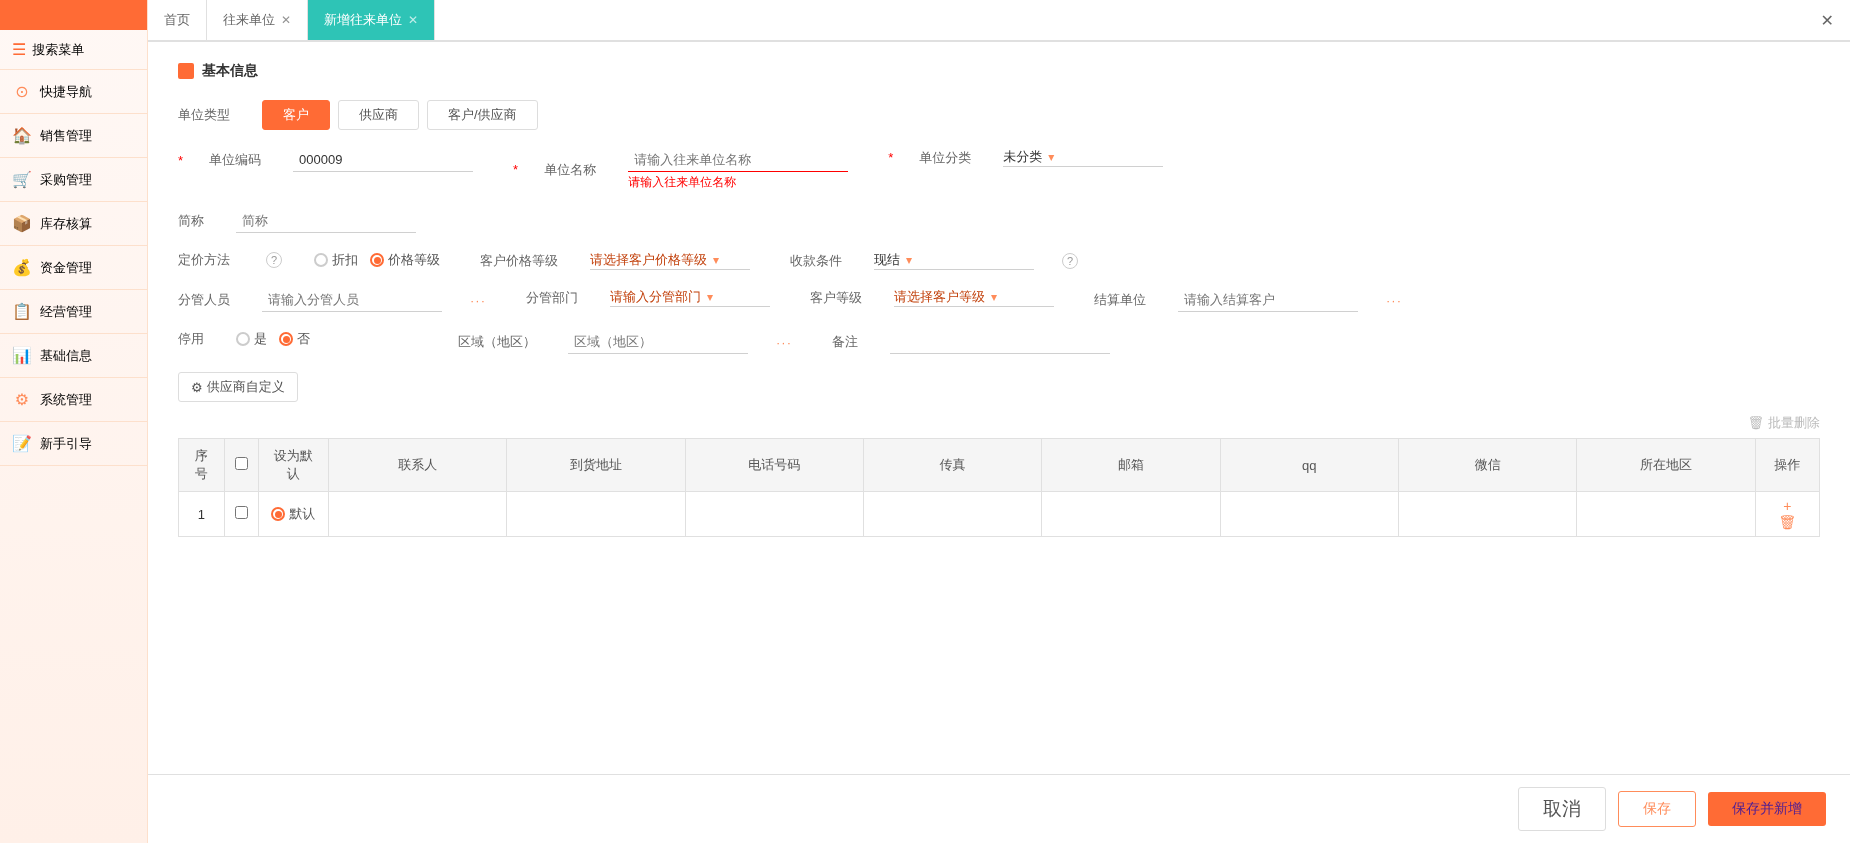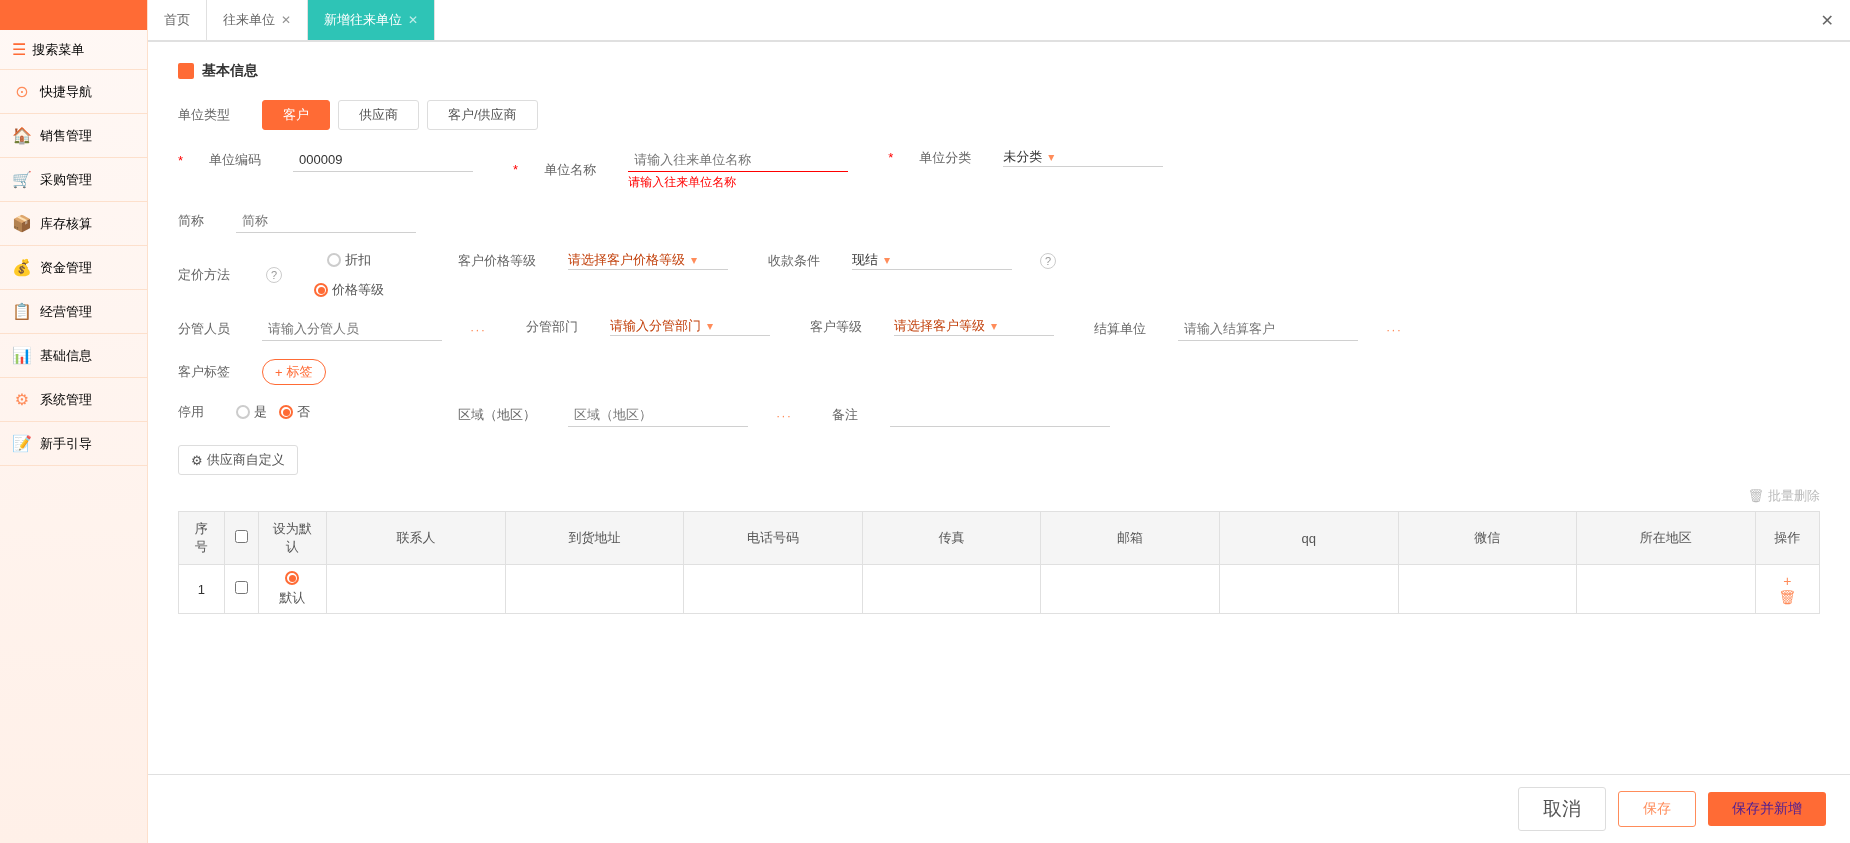--- a/index.html
+++ b/index.html
@@ -409,21 +409,21 @@
       <div class="form-group">
         <span class="form-label">简称</span>
         <input class="form-input" type="text" placeholder="简称" style="">
       </div>
     </div>
 
     <div class="form-row">
       <div class="form-group" style="align-items:center;">
         <span class="form-label">定价方法</span>
         <span class="question-icon">?</span>
-        <div class="radio-group" style="margin-left:8px;flex-direction:column;">
+        <div class="radio-group" style="margin-left:8px;">
           <div class="radio-item">
             <div class="radio-circle"></div>
             <span>折扣</span>
           </div>
           <div class="radio-item">
             <div class="radio-circle checked">
               <div class="radio-dot"></div>
             </div>
             <span>价格等级</span>
           </div>
@@ -466,29 +466,20 @@
           <span class="dropdown-arrow">▾</span>
         </div>
       </div>
       <div class="form-group">
         <span class="form-label">结算单位</span>
         <input class="form-input" type="text" placeholder="请输入结算客户" style="">
         <span class="more-dots">···</span>
       </div>
     </div>
 
-    <div class="form-row">
-      <div class="form-group">
-        <span class="form-label">客户标签</span>
-        <button class="tag-btn">
-          <span>+</span>
-          <span>标签</span>
-        </button>
-      </div>
-    </div>
 
     <div class="form-row">
       <div class="form-group">
         <span class="form-label">停用</span>
         <div class="radio-group">
           <div class="radio-item">
             <div class="radio-circle"></div>
             <span>是</span>
           </div>
           <div class="radio-item">
@@ -536,21 +527,21 @@
           <th>微信</th>
           <th>所在地区</th>
           <th>操作</th>
         </tr>
       </thead>
       <tbody>
         <tr>
           <td>1</td>
           <td><input type="checkbox" style=""></td>
           <td>
-            <div class="radio-item" style="justify-content:center;flex-direction:column;">
+            <div class="radio-item" style="justify-content:center;">
               <div class="radio-circle checked">
                 <div class="radio-dot"></div>
               </div>
               <span>默认</span>
             </div>
           </td>
           <td><input type="text" style="border: none; outline: none; width: 100%; font-size: 13px;"></td>
           <td><input type="text" style="border: none; outline: none; width: 100%; font-size: 13px;"></td>
           <td><input type="text" style="border: none; outline: none; width: 100%; font-size: 13px;"></td>
           <td><input type="text" style="border: none; outline: none; width: 100%; font-size: 13px;"></td>

